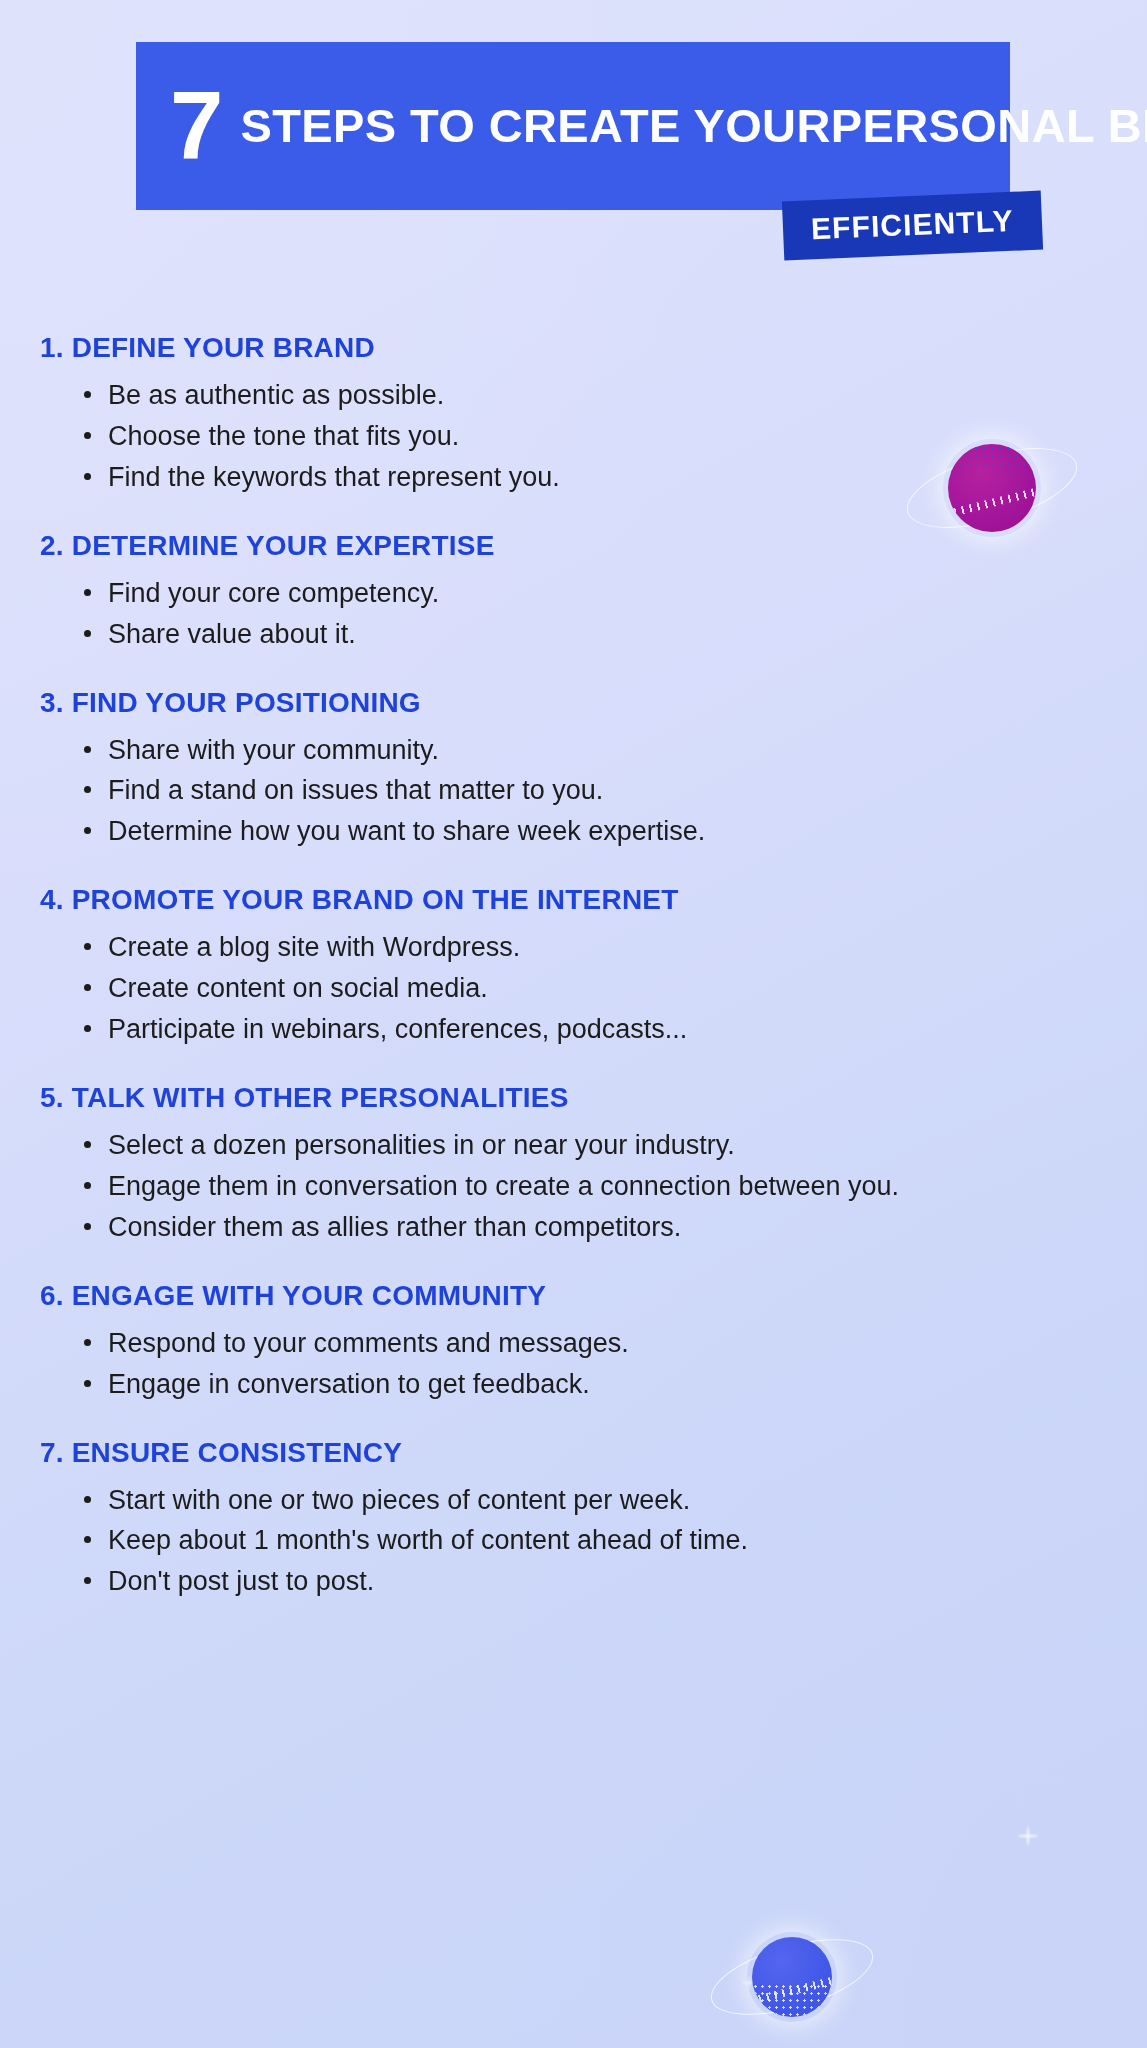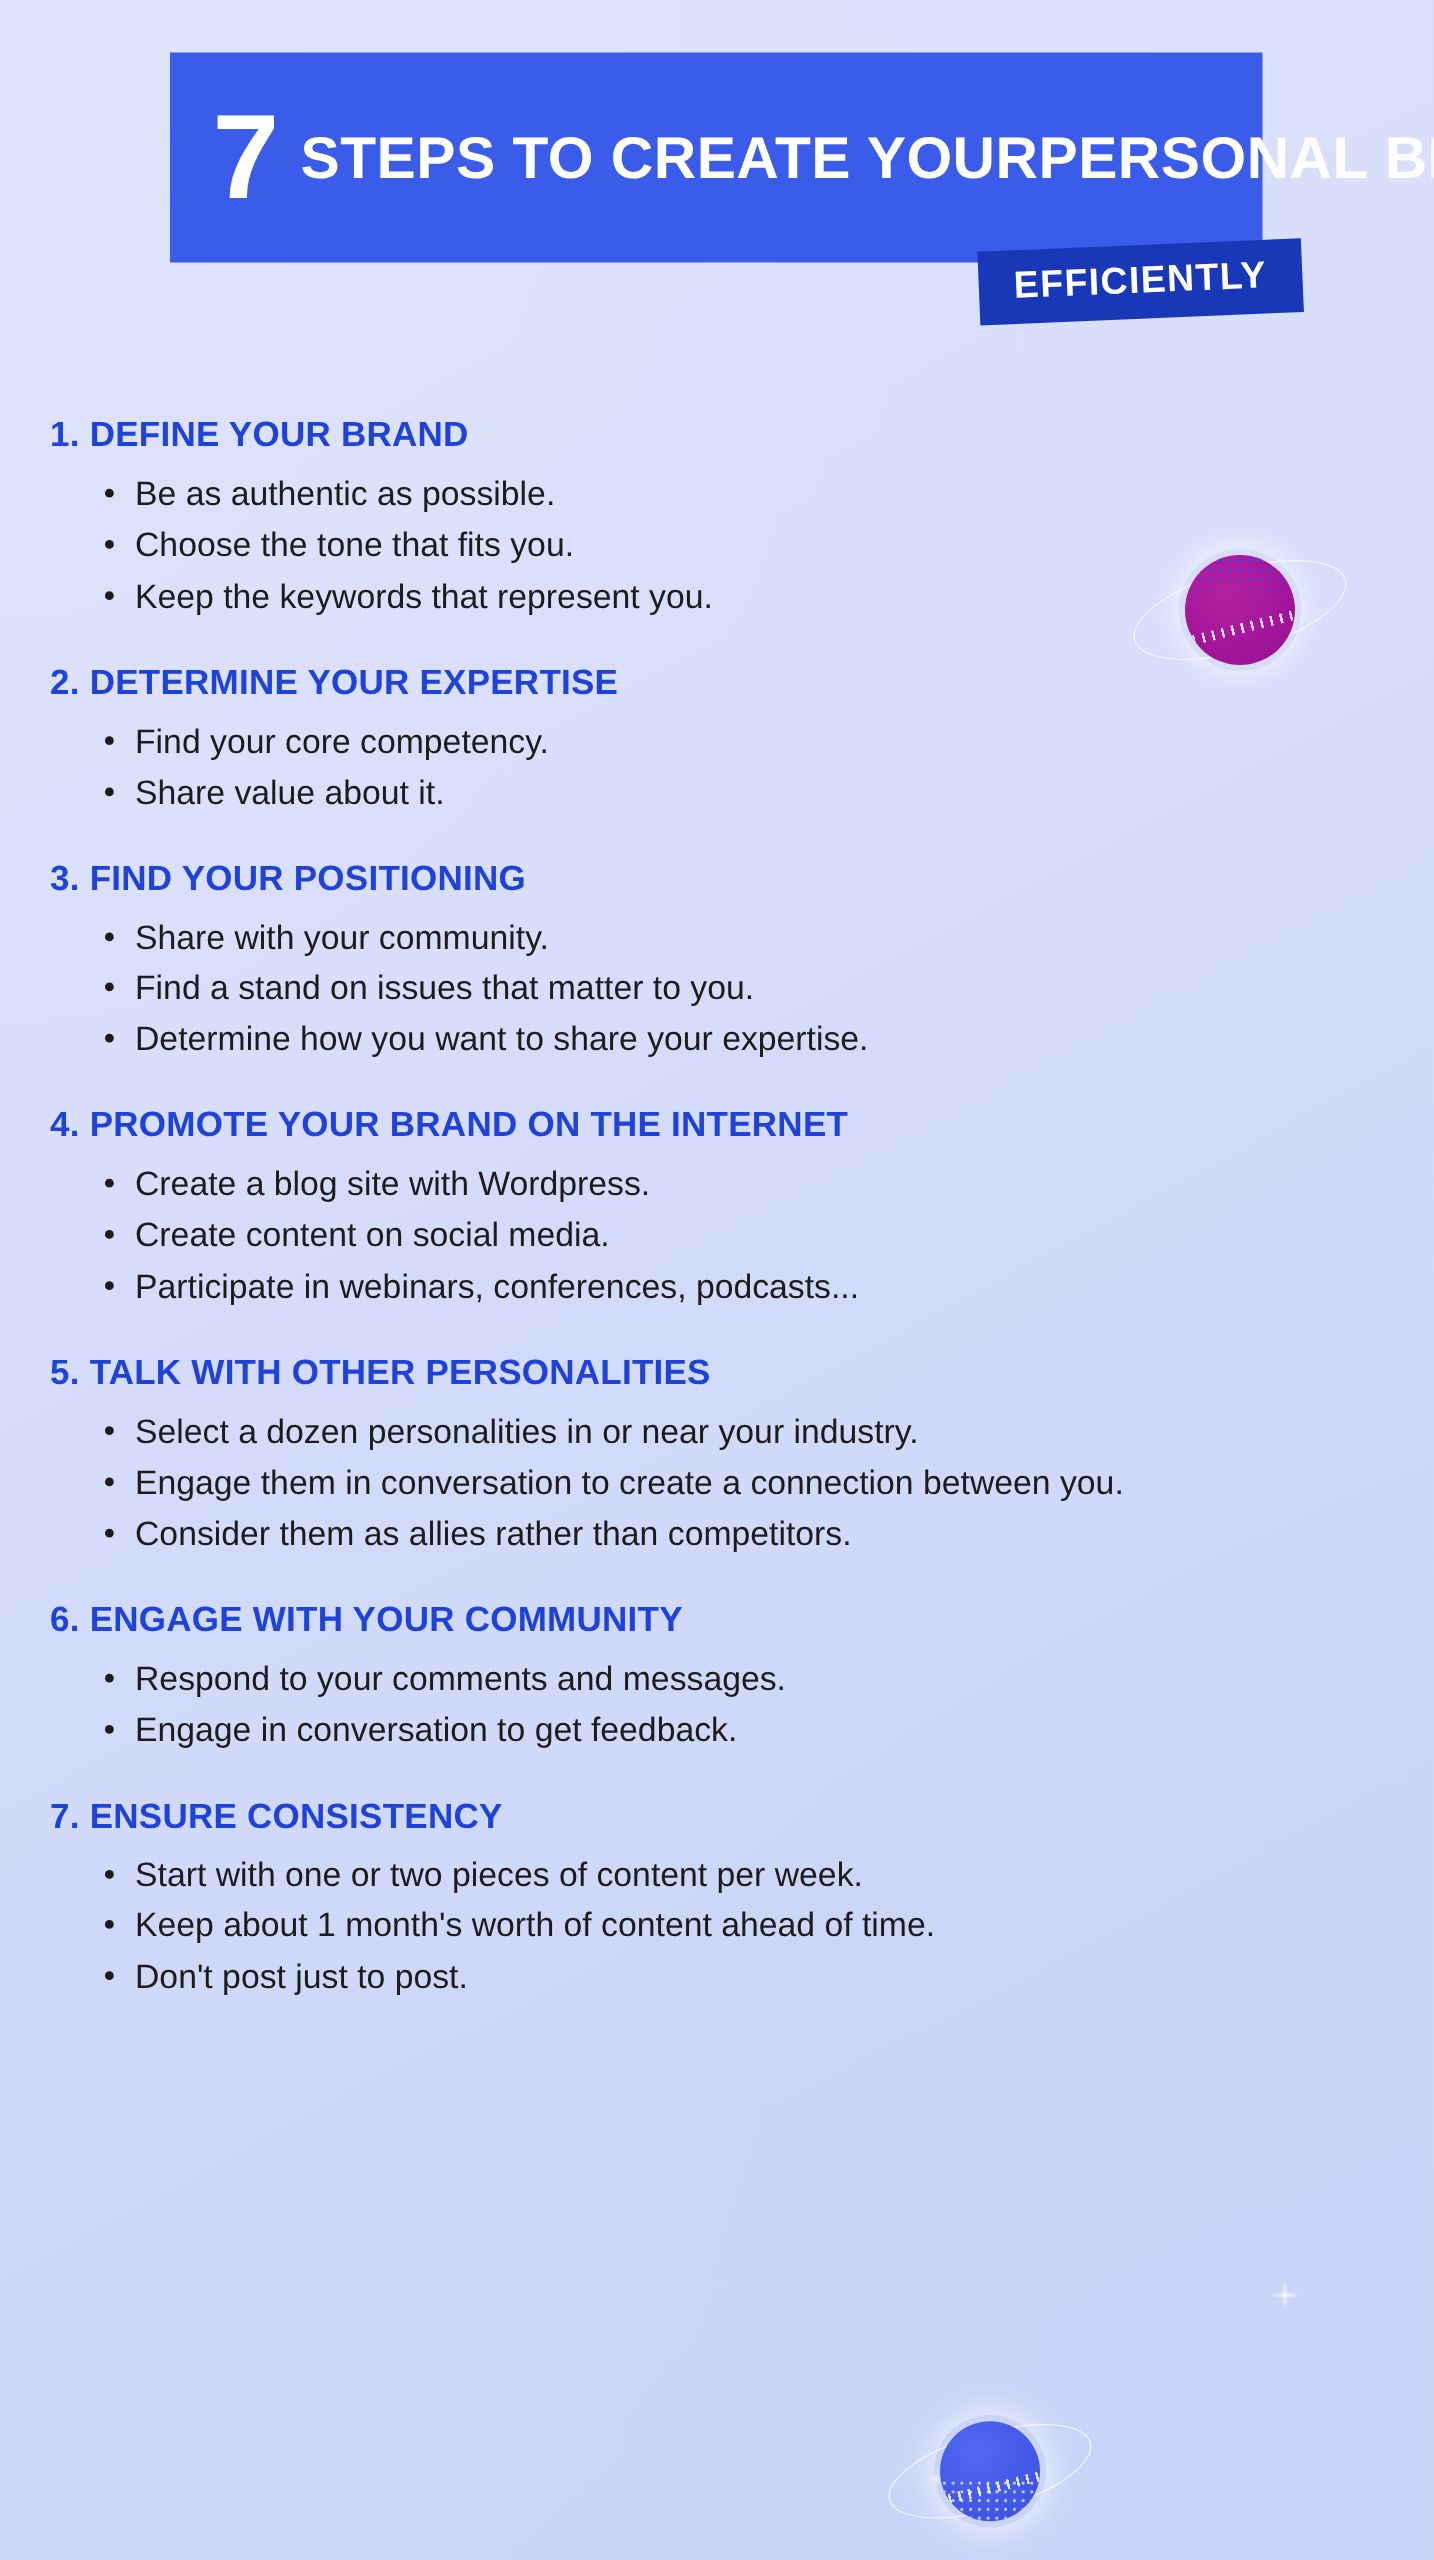--- a/index.html
+++ b/index.html
@@ -239,36 +239,36 @@
   </div>
 
   <div id="efficiently-badge">EFFICIENTLY</div>
 
   <div id="steps">
       <section class="step">
         <h2 class="step-title">1. DEFINE YOUR BRAND</h2>
         <ul class="step-bullets">
           <li>Be as authentic as possible.</li>
           <li>Choose the tone that fits you.</li>
-          <li>Keep the keywords that represent you.</li>
+          <li>Find the keywords that represent you.</li>
         </ul>
       </section>
       <section class="step">
         <h2 class="step-title">2. DETERMINE YOUR EXPERTISE</h2>
         <ul class="step-bullets">
           <li>Find your core competency.</li>
           <li>Share value about it.</li>
         </ul>
       </section>
       <section class="step">
         <h2 class="step-title">3. FIND YOUR POSITIONING</h2>
         <ul class="step-bullets">
           <li>Share with your community.</li>
           <li>Find a stand on issues that matter to you.</li>
-          <li>Determine how you want to share your expertise.</li>
+          <li>Determine how you want to share week expertise.</li>
         </ul>
       </section>
       <section class="step">
         <h2 class="step-title">4. PROMOTE YOUR BRAND ON THE INTERNET</h2>
         <ul class="step-bullets">
           <li>Create a blog site with Wordpress.</li>
           <li>Create content on social media.</li>
           <li>Participate in webinars, conferences, podcasts...</li>
         </ul>
       </section>

